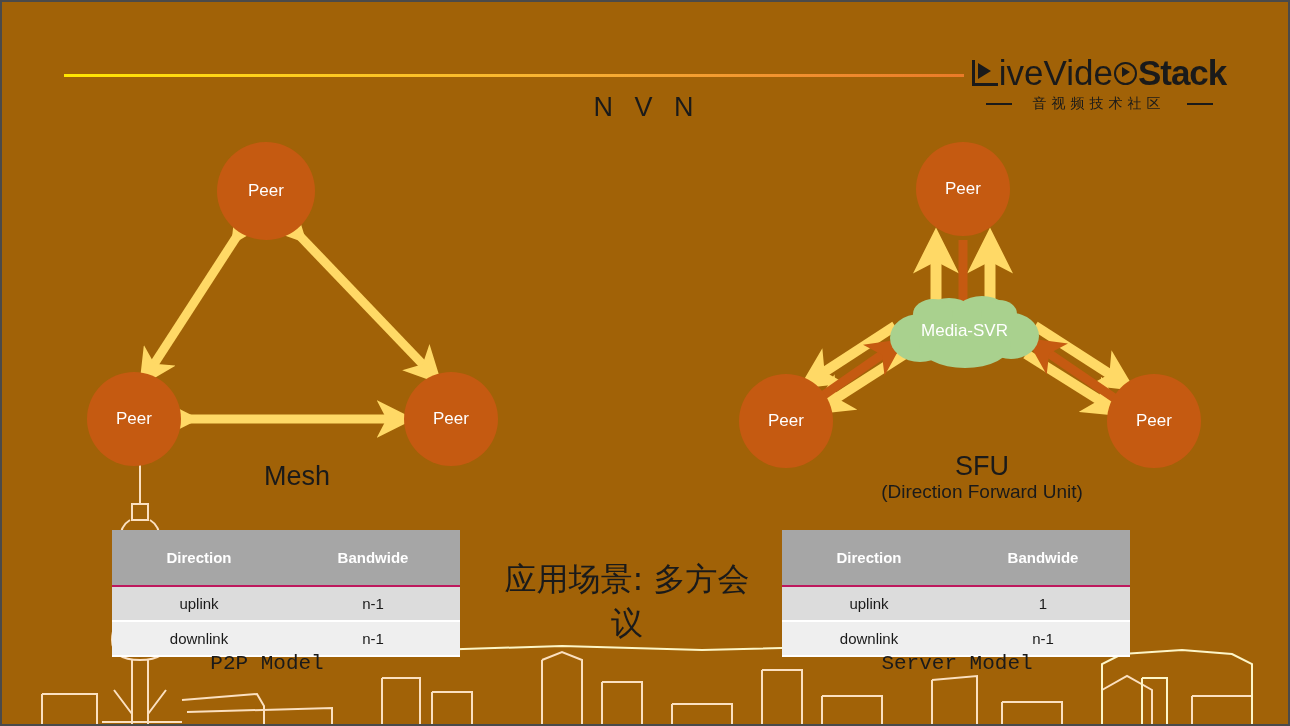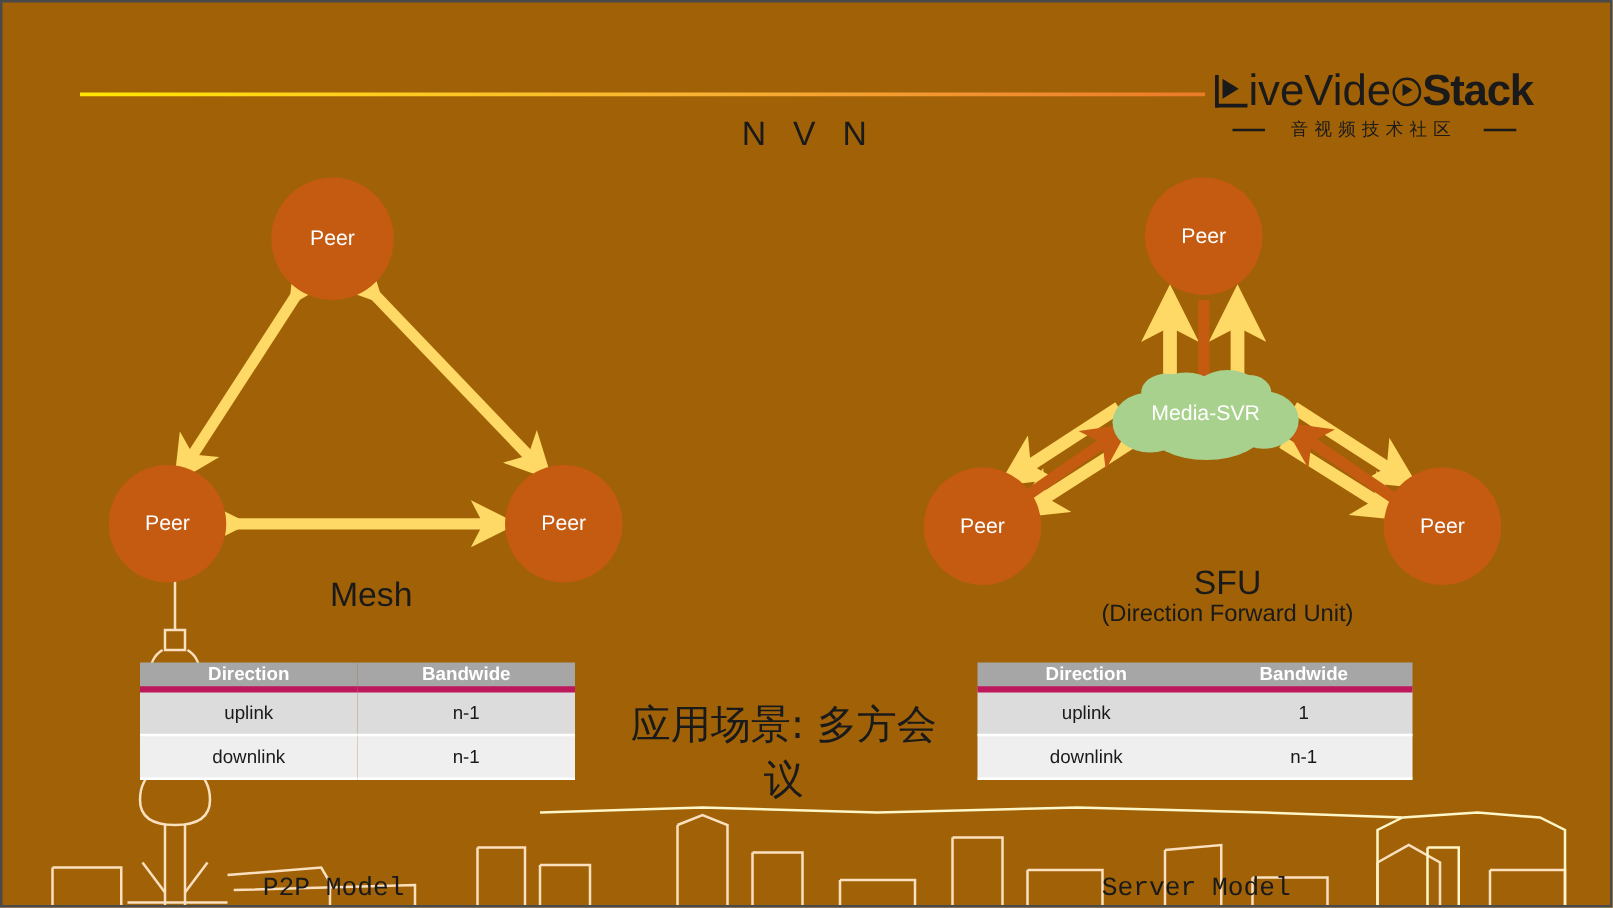--- a/index.html
+++ b/index.html
@@ -168,21 +168,20 @@
     width: 270px;
     font-size: 32px;
     font-family: "DejaVu Sans", sans-serif;
   }
   .model-label {
     position: absolute;
     text-align: center;
     font-family: "Liberation Mono", "DejaVu Sans Mono", monospace;
     font-size: 21px;
     color: #1a1a1a;
-    margin-top: 48px;
   }
   #label-p2p-model {
     left: 155px;
     top: 650px;
     width: 220px;
   }
   #label-server-model {
     left: 845px;
     top: 650px;
     width: 220px;
@@ -245,22 +244,22 @@
     position: absolute;
     border-collapse: collapse;
     font-size: 15px;
   }
   #table-p2p { left: 110px; top: 528px; }
   #table-server { left: 780px; top: 528px; }
   .data-table th {
     background: #a6a6a6;
     color: #ffffff;
     font-weight: bold;
-    padding: 1px 0;
-    border-bottom: 5px solid #be185d;
+    padding: 19px 0;
+    border-bottom: 2px solid #be185d;
   }
   .data-table td {
     text-align: center;
     padding: 8px 0;
     color: #1a1a1a;
     border-bottom: 2px solid #ffffff;
   }
   .data-table tbody tr:nth-child(odd) td { background: #dcdcdc; }
   .data-table tbody tr:nth-child(even) td { background: #efefef; }
   .col-dir { width: 174px; }

